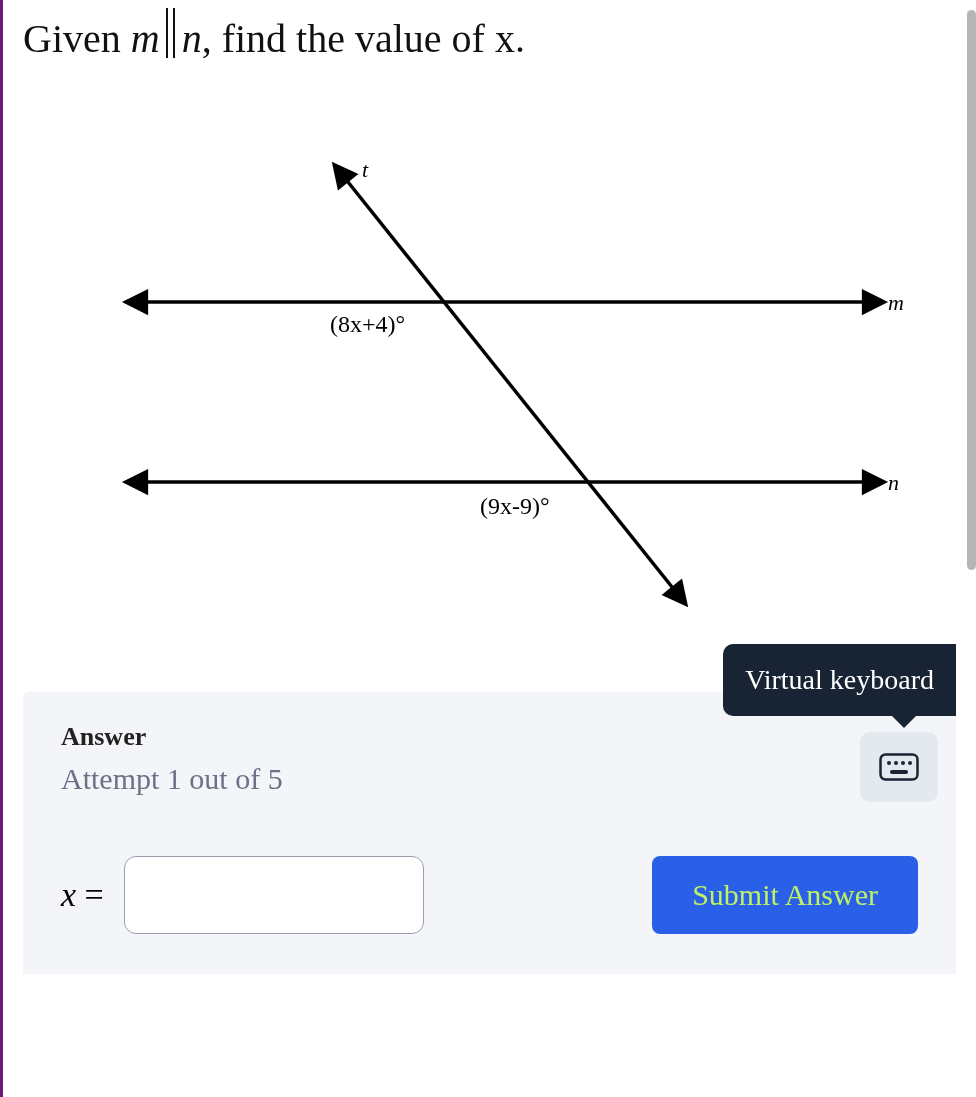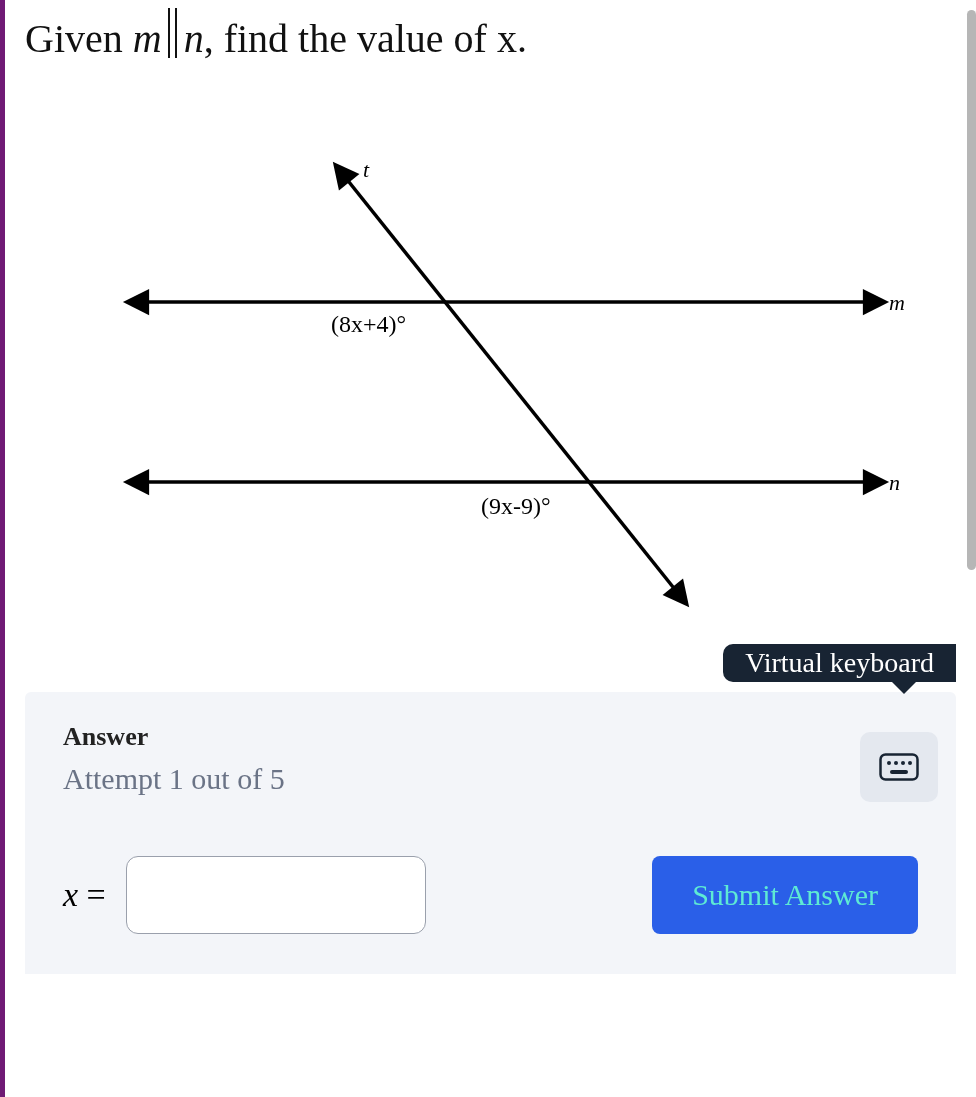--- a/index.html
+++ b/index.html
@@ -10,21 +10,21 @@
     background: #fff;
     width: 976px;
     height: 1097px;
     position: relative;
     overflow: hidden;
   }
   .page {
     padding: 0 20px;
     position: relative;
     height: 100%;
-    border-left: 5px solid #701a75;
+    border-left: 3px solid #701a75;
   }
   .scrollbar-track {
     position: absolute;
     right: 0;
     top: 0;
     width: 10px;
     height: 100%;
     background: transparent;
   }
   .scrollbar-thumb {
@@ -102,37 +102,37 @@
     border: 1.5px solid #9aa0ac;
     border-radius: 12px;
     font-size: 30px;
     padding: 0 16px;
     background: #fff;
     font-family: Georgia, serif;
   }
   .submit-btn {
     margin-left: auto;
     background: #2a5fe8;
-    color: #5eead4;
+    color: #bef264;
     border: none;
     border-radius: 8px;
     font-size: 30px;
     font-family: Georgia, serif;
     padding: 22px 40px;
     cursor: pointer;
   }
 
   .vk-tooltip {
     position: absolute;
     right: 0;
     top: -48px;
     background: #182433;
     color: #fff;
     font-size: 28px;
-    padding: 3px 22px;
+    padding: 20px 22px;
     border-radius: 10px 0 0 10px;
     font-family: Georgia, serif;
   }
   .vk-tooltip::after {
     content: "";
     position: absolute;
     bottom: -12px;
     right: 40px;
     border-left: 12px solid transparent;
     border-right: 12px solid transparent;

